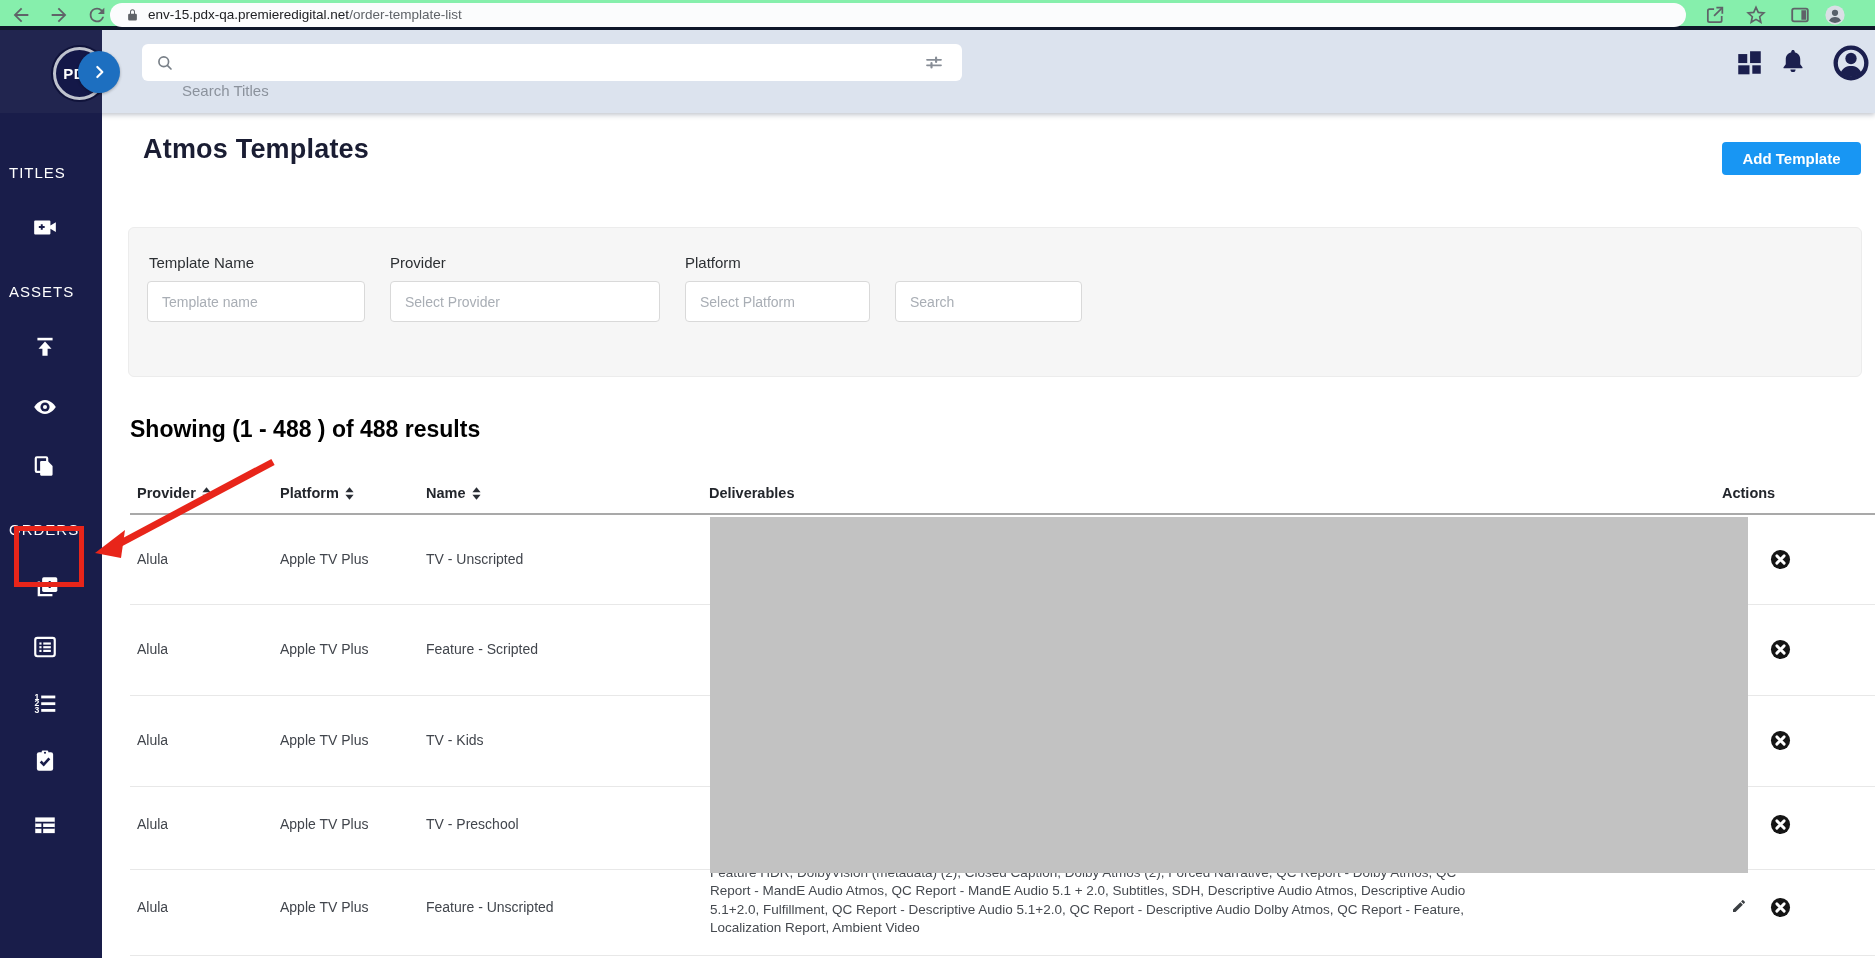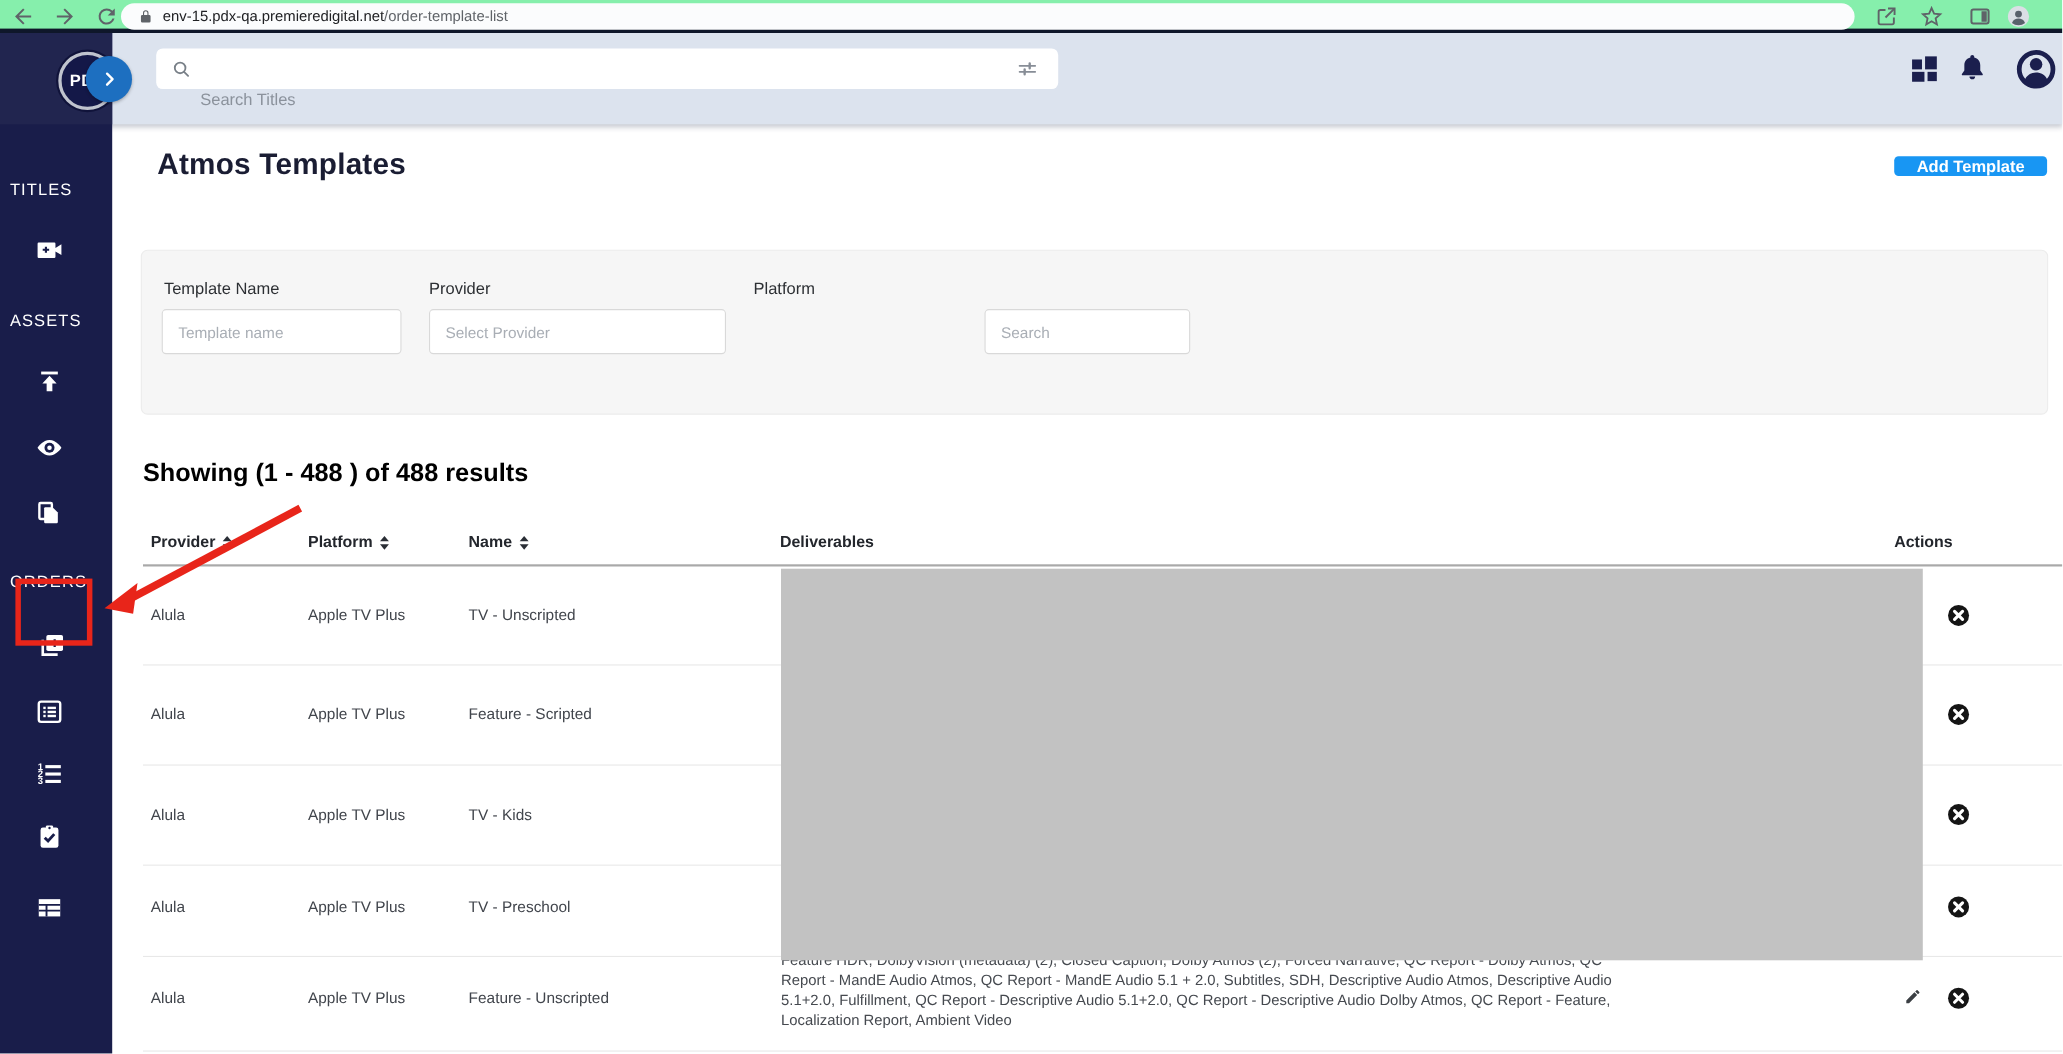--- a/index.html
+++ b/index.html
@@ -27,21 +27,21 @@
   .sidebar { left:0; top:30px; width:102px; height:928px; background:#191d4a; z-index:20; }
   .sidebar-head { left:0; top:0; width:102px; height:83px; background:#21254f; }
   .pdx-logo { left:17px; top:47px; width:53px; height:53px; border-radius:50%; background:#141848; border:3px solid #bfc3ce; box-shadow:0 0 0 2px #10133a; color:#fff; font-weight:bold; font-size:15px; letter-spacing:.5px; display:flex; align-items:center; justify-content:center; z-index:22;margin-left:36px; }
   .expand-btn { left:78px; top:51px; width:42px; height:42px; border-radius:50%; background:#1d6fc0; display:flex; align-items:center; justify-content:center; z-index:23; box-shadow:0 1px 3px rgba(0,0,0,.3); }
   .nav-label { left:9px; color:#fff; font-weight:normal; font-size:15px; letter-spacing:1px; z-index:21; }
   .nav-icon { left:32px; width:26px; height:26px; z-index:21; }
   .hl-box { left:14px; top:526px; width:70px; height:61px; border:5px solid #e8251a; z-index:25; }
 
   
   .page-title { left:143px; top:134px; font-size:27px; font-weight:800; color:#1a1d33; letter-spacing:.2px; }
-  .add-btn { left:1722px; top:142px; width:139px; height:18px; background:#1896f3; border:0; border-radius:4px; color:#fff; font-size:15px; font-weight:600; font-family:"Liberation Sans",sans-serif; cursor:pointer; }
+  .add-btn { left:1722px; top:142px; width:139px; height:33px; background:#1896f3; border:0; border-radius:4px; color:#fff; font-size:15px; font-weight:600; font-family:"Liberation Sans",sans-serif; cursor:pointer; }
 
   .filter-card { left:128px; top:227px; width:1734px; height:150px; background:#f6f6f6; border:1px solid #ececec; border-radius:6px; }
   .f-label { top:254px; font-size:15px; color:#2c2f33; }
   .f-input { top:281px; height:41px; border:1px solid #d9d9d9; border-radius:4px; background:#fff; padding-left:14px; font-size:14px; color:#33383f; outline:0; font-family:"Liberation Sans",sans-serif; }
   .f-input::placeholder { color:#a9aeb5; }
 
   .results-heading { left:130px; top:416px; font-size:23px; font-weight:800; color:#000000; }
 
   .th { top:485px; font-size:14.5px; font-weight:bold; color:#23262c; display:flex; align-items:center; gap:6px; }
   .header-line { left:130px; top:513px; width:1745px; height:2px; background:#a9a9a9; }
@@ -202,20 +202,21 @@
 
   <div class="abs page-title">Atmos Templates</div>
   <button class="abs add-btn">Add Template</button>
 
   <div class="abs filter-card"></div>
   <div class="abs f-label" style="left:149px">Template Name</div>
   <div class="abs f-label" style="left:390px">Provider</div>
   <div class="abs f-label" style="left:685px">Platform</div>
   <input class="abs f-input" style="left: 147px; width: 218px;" placeholder="Template name">
   <input class="abs f-input" style="left: 390px; width: 270px;" placeholder="Select Provider">
+  <input class="abs f-input" style="left: 685px; width: 185px;" placeholder="Select Platform">
   <input class="abs f-input" style="left: 895px; width: 187px;" placeholder="Search">
 
   <div class="abs results-heading">Showing (1 - 488 ) of 488 results</div>
 
   <div class="abs th" style="left:137px">
     <span>Provider</span>
     <svg width="9" height="13" viewBox="0 0 10 14" fill="#2a2e35">
         <polygon points="5,0 9.5,5.5 0.5,5.5"></polygon>
         <polygon points="0.5,8.5 9.5,8.5 5,14"></polygon>
       </svg>

